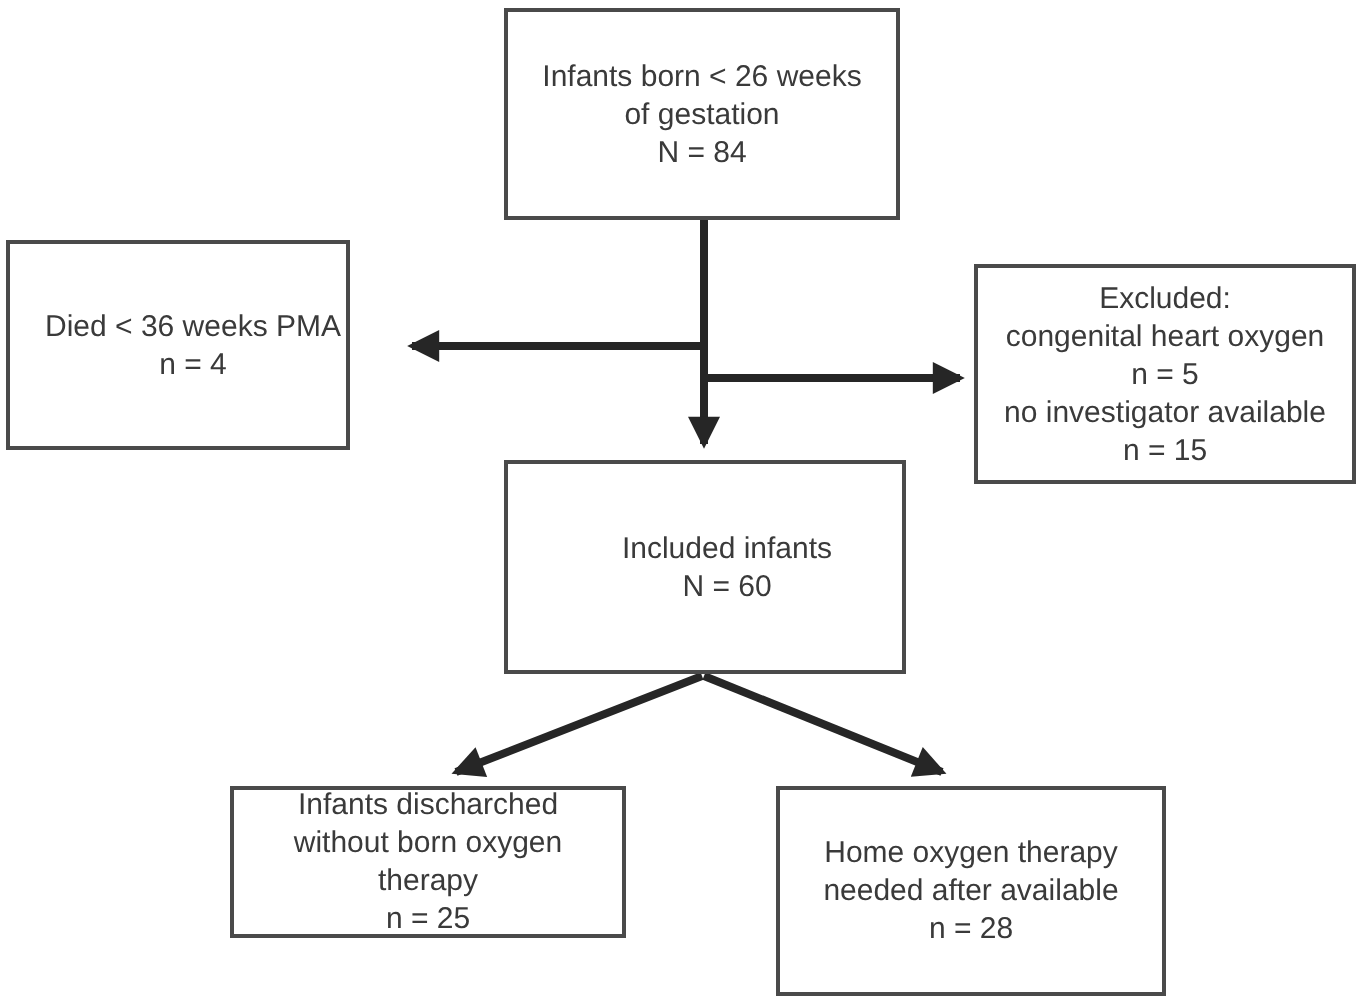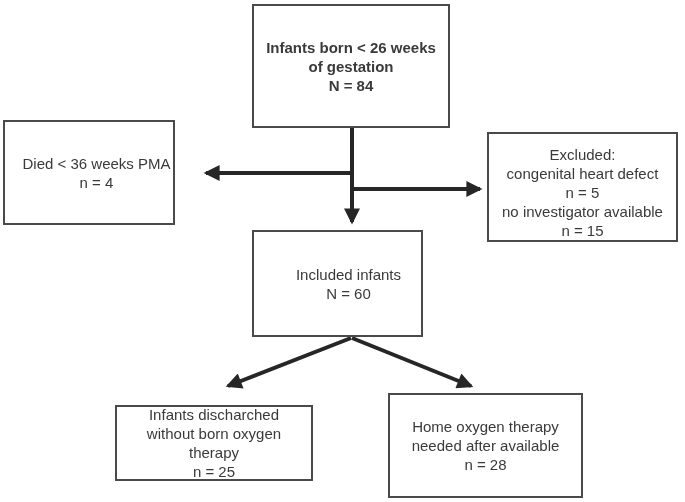--- a/index.html
+++ b/index.html
@@ -53,45 +53,45 @@
 
     <line x1="352" y1="173" x2="206" y2="173" stroke-width="4" marker-end="url(#ah)"></line>
 
     <line x1="352" y1="189" x2="480" y2="189" stroke-width="4" marker-end="url(#ah)"></line>
 
     <line x1="351" y1="338" x2="228" y2="386" stroke-width="4" marker-end="url(#ah)"></line>
 
     <line x1="352" y1="338" x2="471" y2="386" stroke-width="4" marker-end="url(#ah)"></line>
   </svg>
 
-  <div class="node" style="left:252px;top:4px;width:198px;height:124px;font-weight:bold;">
+  <div class="node" style="left:252px;top:4px;width:198px;height:106px;">
     <div class="line">Infants born &lt; 26 weeks</div>
     <div class="line">of gestation</div>
     <div class="line">N = 84</div>
   </div>
 
   <div class="node" style="left:3px;top:120px;width:172px;height:105px;padding-left:15px;">
     <div class="line">Died &lt; 36 weeks PMA</div>
     <div class="line">n = 4</div>
   </div>
 
-  <div class="node" style="left:487px;top:132px;width:191px;height:110px;justify-content:flex-end;">
+  <div class="node" style="left:487px;top:132px;width:191px;height:110px;">
     <div class="line">Excluded:</div>
-    <div class="line">congenital heart defect</div>
+    <div class="line">congenital heart oxygen</div>
     <div class="line">n = 5</div>
     <div class="line">no investigator available</div>
     <div class="line">n = 15</div>
   </div>
 
-  <div class="node" style="left:252px;top:230px;width:171px;height:107px;padding-left:22px;">
+  <div class="node" style="left:252px;top:230px;width:201px;height:107px;padding-left:22px;">
     <div class="line">Included infants</div>
     <div class="line">N = 60</div>
   </div>
 
-  <div class="node" style="left:115px;top:393px;width:198px;height:76px;margin-top:12px;">
+  <div class="node" style="left:115px;top:393px;width:198px;height:76px;">
     <div class="line">Infants discharched</div>
     <div class="line">without born oxygen</div>
     <div class="line">therapy</div>
     <div class="line">n = 25</div>
   </div>
 
   <div class="node" style="left:388px;top:393px;width:195px;height:105px;justify-content:center;">
     <div class="line">Home oxygen therapy</div>
     <div class="line">needed after available</div>
     <div class="line">n = 28</div>

